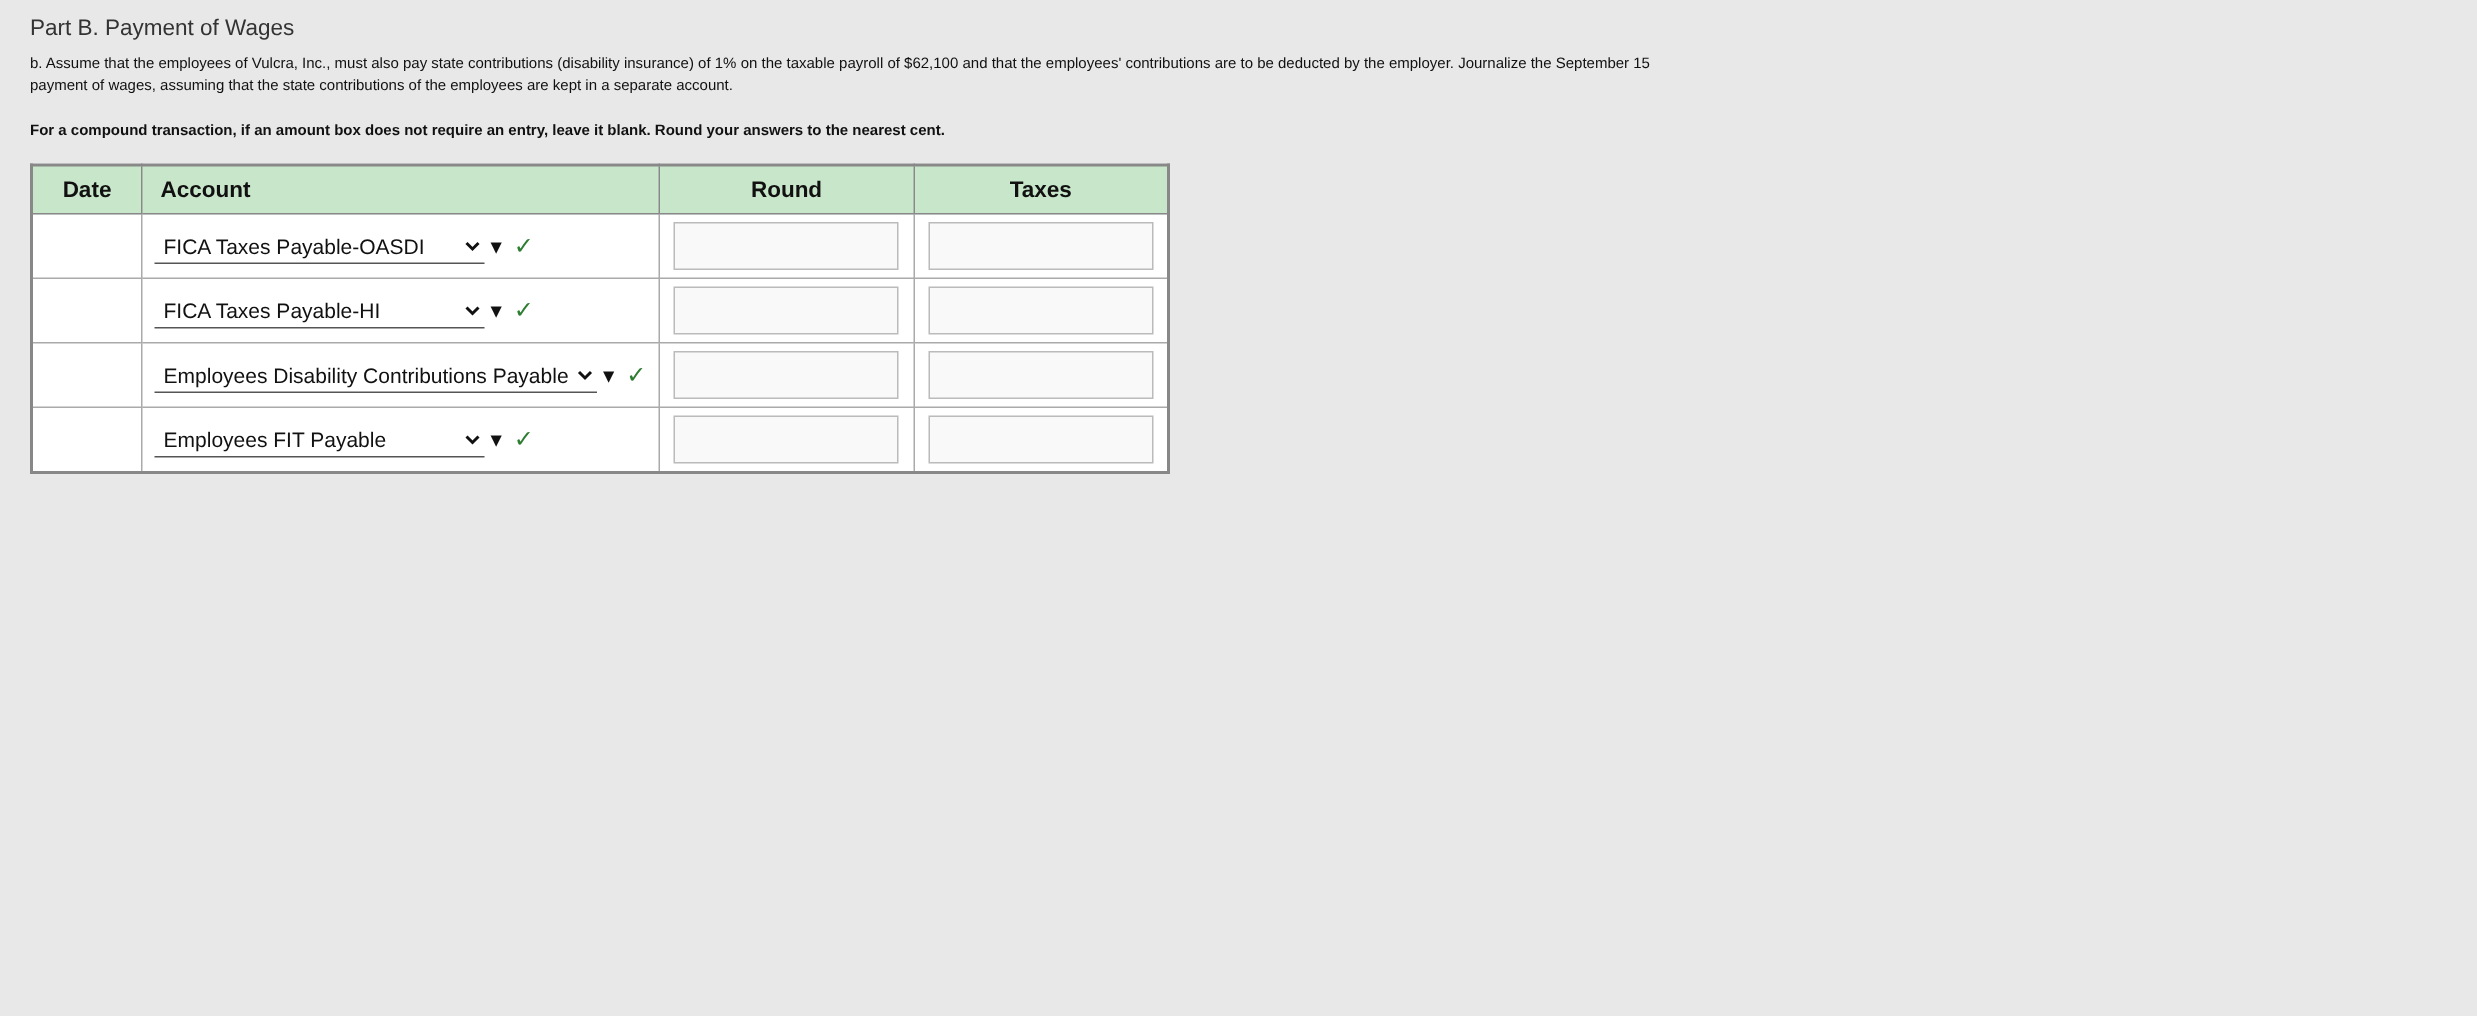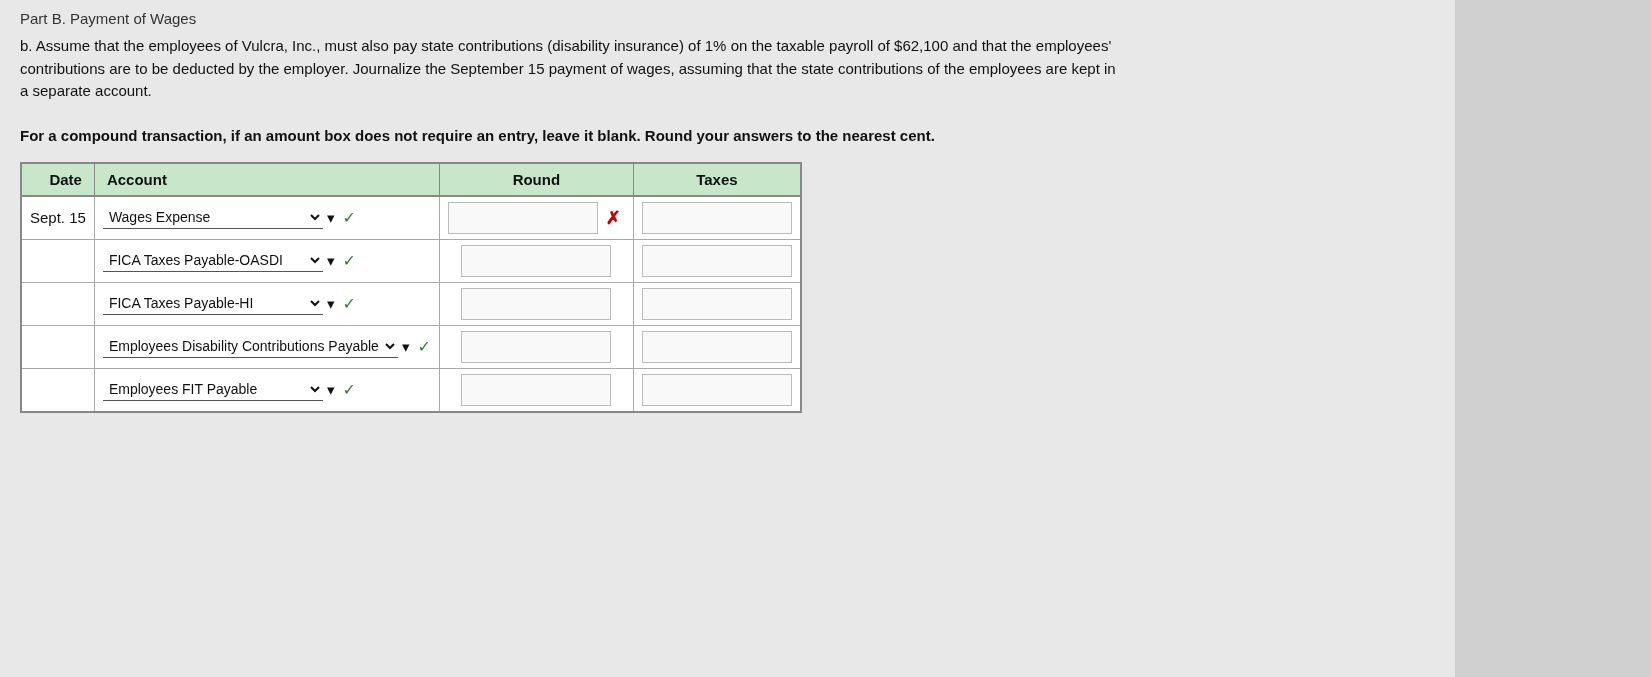--- a/index.html
+++ b/index.html
@@ -13,34 +13,34 @@
       font-family: Arial, sans-serif;
       font-size: 15px;
       color: #111;
       padding: 0;
       width: 1651px;
       min-height: 677px;
     }
 
     .page-wrapper {
       background-color: #e8e8e8;
-      width: 1455px;
+      width: 1651px;
       min-height: 677px;
       padding: 10px 20px 20px 20px;
     }
 
     .part-header {
       font-size: 15px;
       color: #333;
       margin-bottom: 8px;
       font-weight: normal;
     }
 
     .instructions {
-      font-size: 15px;
+      font-size: 10px;
       color: #111;
       line-height: 1.5;
       margin-bottom: 14px;
       max-width: 1100px;
     }
 
     .instructions .bold-instruction {
       font-weight: bold;
     }
 
@@ -50,21 +50,21 @@
       border: 2px solid #888;
       background: #fff;
     }
 
     .journal-table thead tr th {
       background-color: #c8e6c9;
       border: 1px solid #888;
       padding: 7px 12px;
       font-weight: bold;
       font-size: 15px;
-      text-align: right;
+      text-align: center;
     }
 
     .journal-table thead tr th.debit-col,
     .journal-table thead tr th.credit-col {
       text-align: center;
       width: 170px;
     }
 
     .journal-table tbody tr td {
       border: 1px solid #aaa;
@@ -166,43 +166,20 @@
     <thead>
       <tr>
         <th class="">Date</th>
         <th class="" style="text-align:left;">Account</th>
         <th class="debit-col">Round</th>
         <th class="credit-col">Taxes</th>
       </tr>
     </thead>
     <tbody>
 
-      <tr class="top-border-row">
-        <td class="date-cell">
-          <span>Sept. 15</span>
-        </td>
-        <td class="account-cell">
-          <div class="account-cell-inner">
-            <select class="account-dropdown">
-              <option>Wages Expense</option>
-            </select>
-            <span>▾</span>
-            <span class="check-icon">✓</span>
-          </div>
-        </td>
-        <td class="debit-credit-cell">
-          <div class="debit-credit-inner">
-            <input type="text" class="amount-input" value="" style="">
-            <span class="x-icon">✗</span>
-          </div>
-        </td>
-        <td class="debit-credit-cell">
-          <input type="text" class="amount-input" value="" style="">
-        </td>
-      </tr>
 
       <tr>
         <td class="date-cell"></td>
         <td class="account-cell indented">
           <div class="account-cell-inner">
             <select class="account-dropdown">
               <option>FICA Taxes Payable-OASDI</option>
             </select>
             <span>▾</span>
             <span class="check-icon">✓</span>

